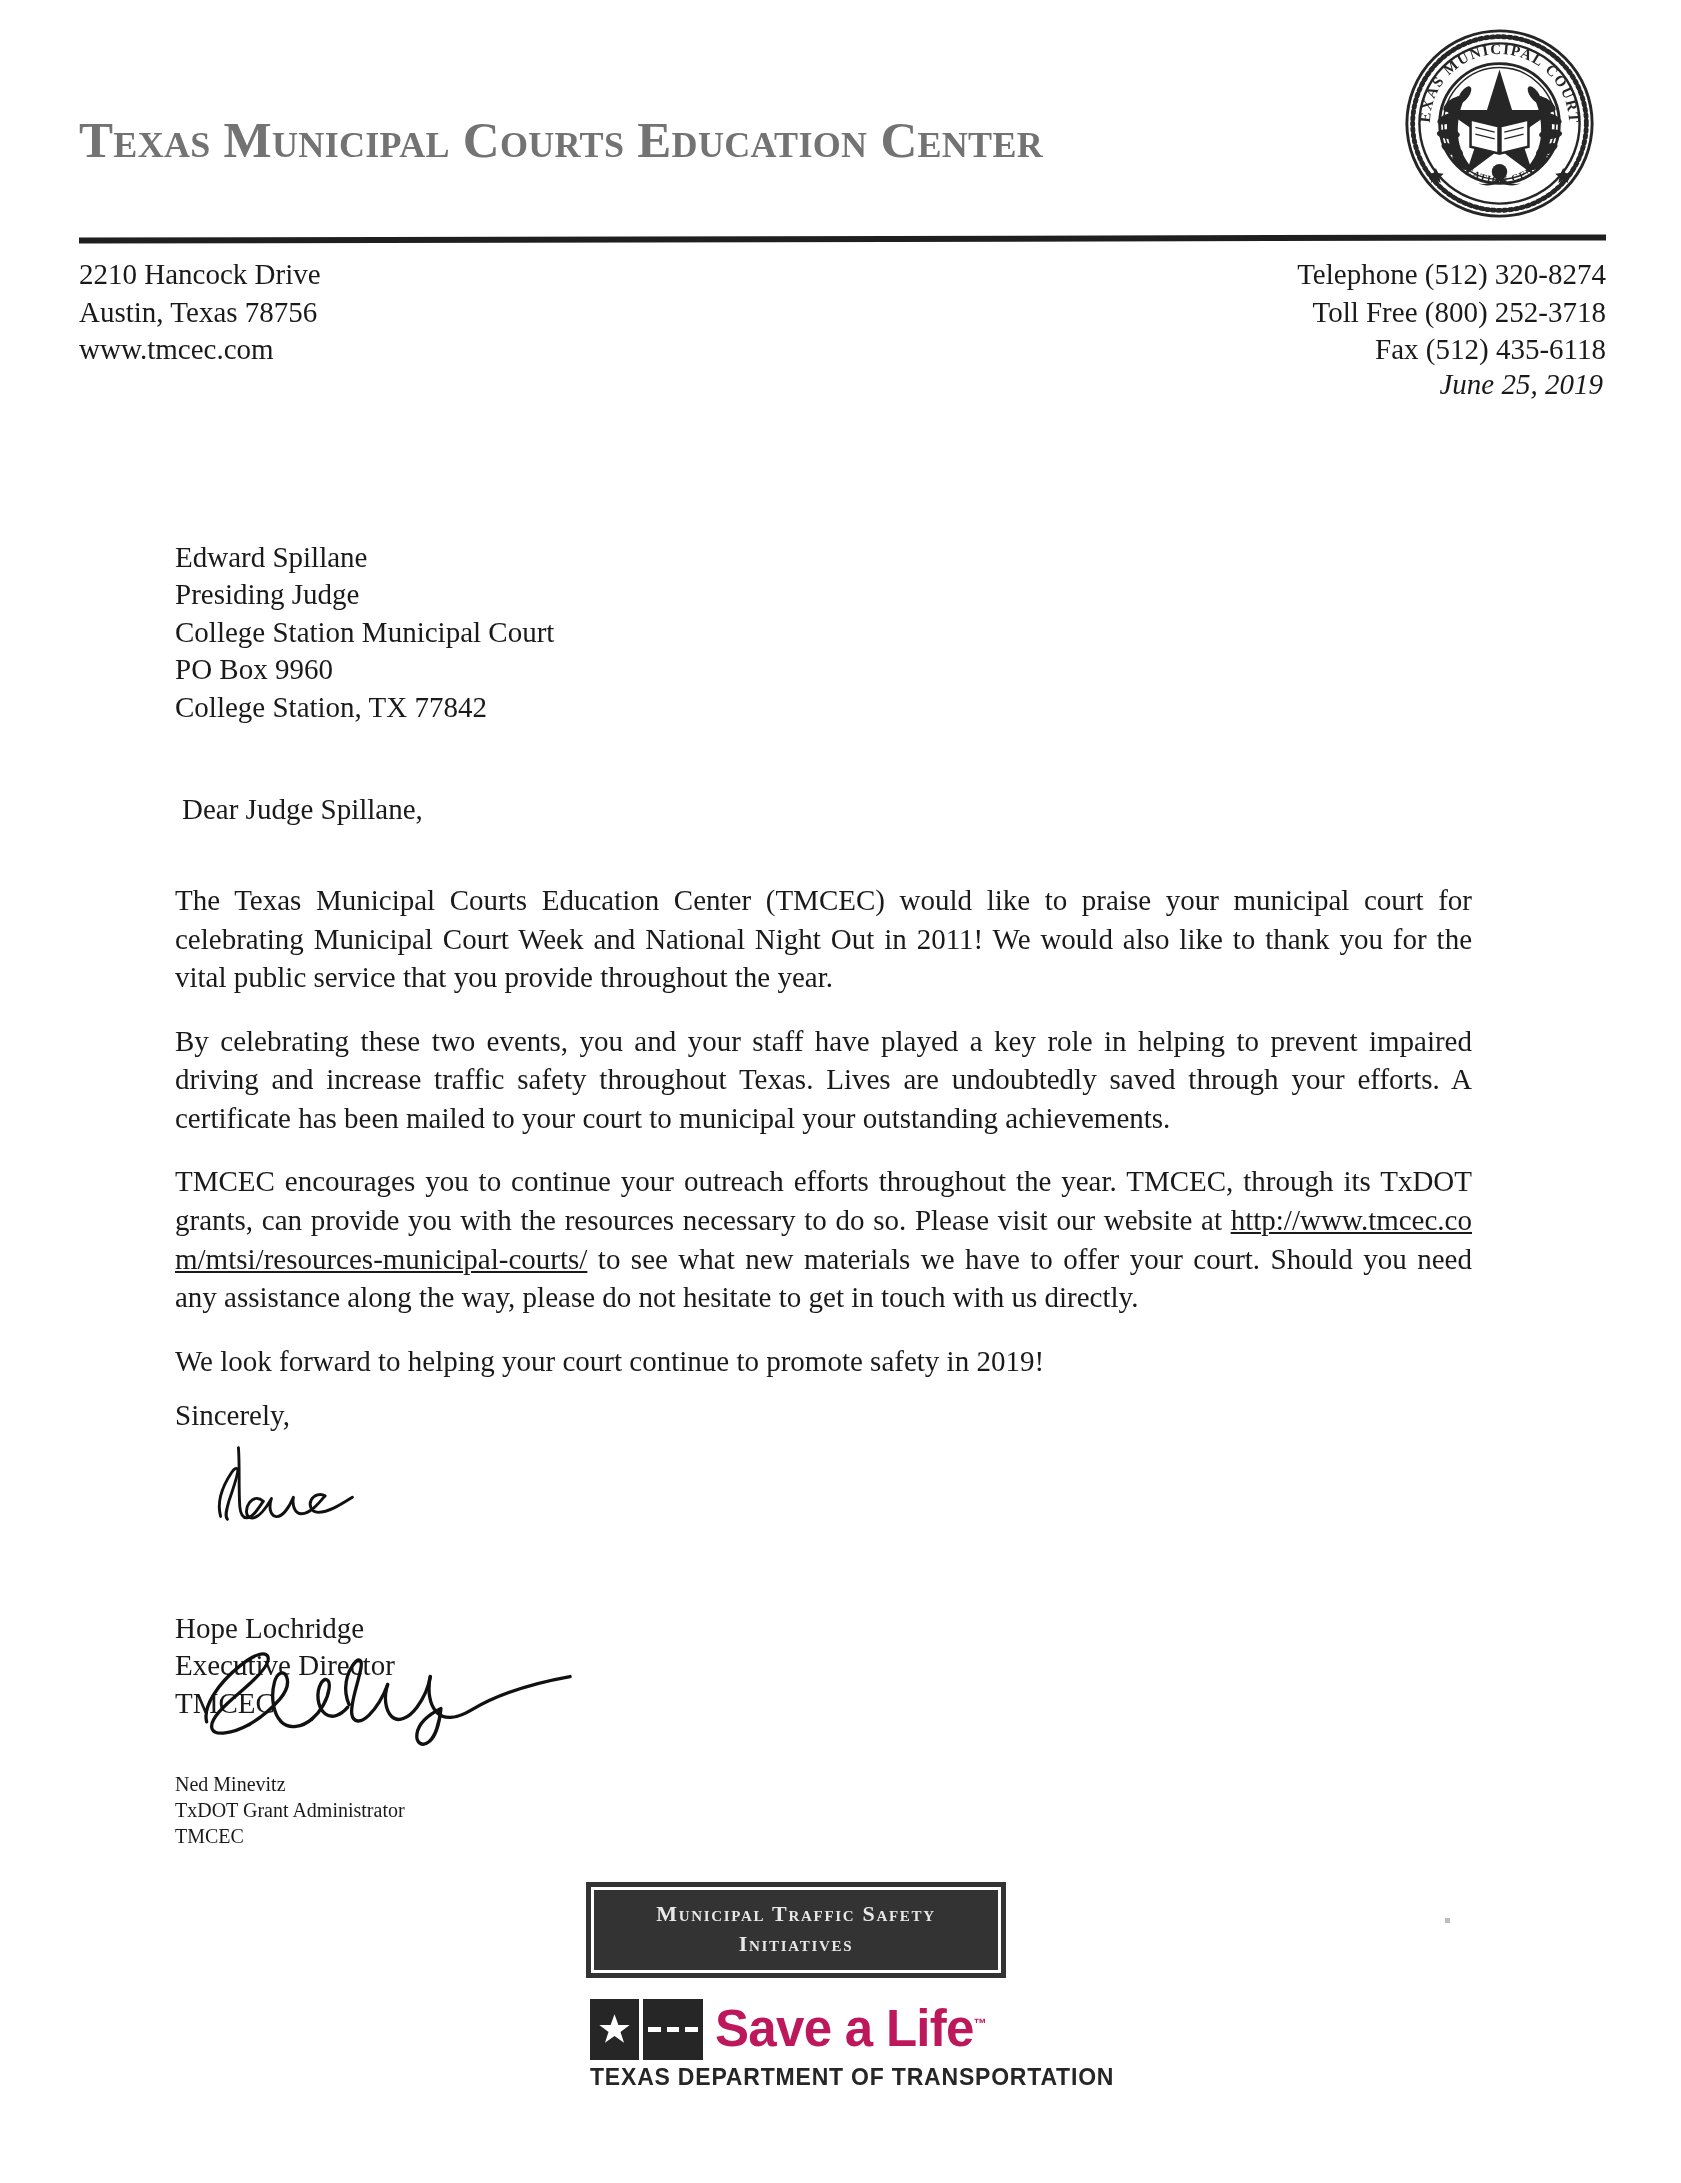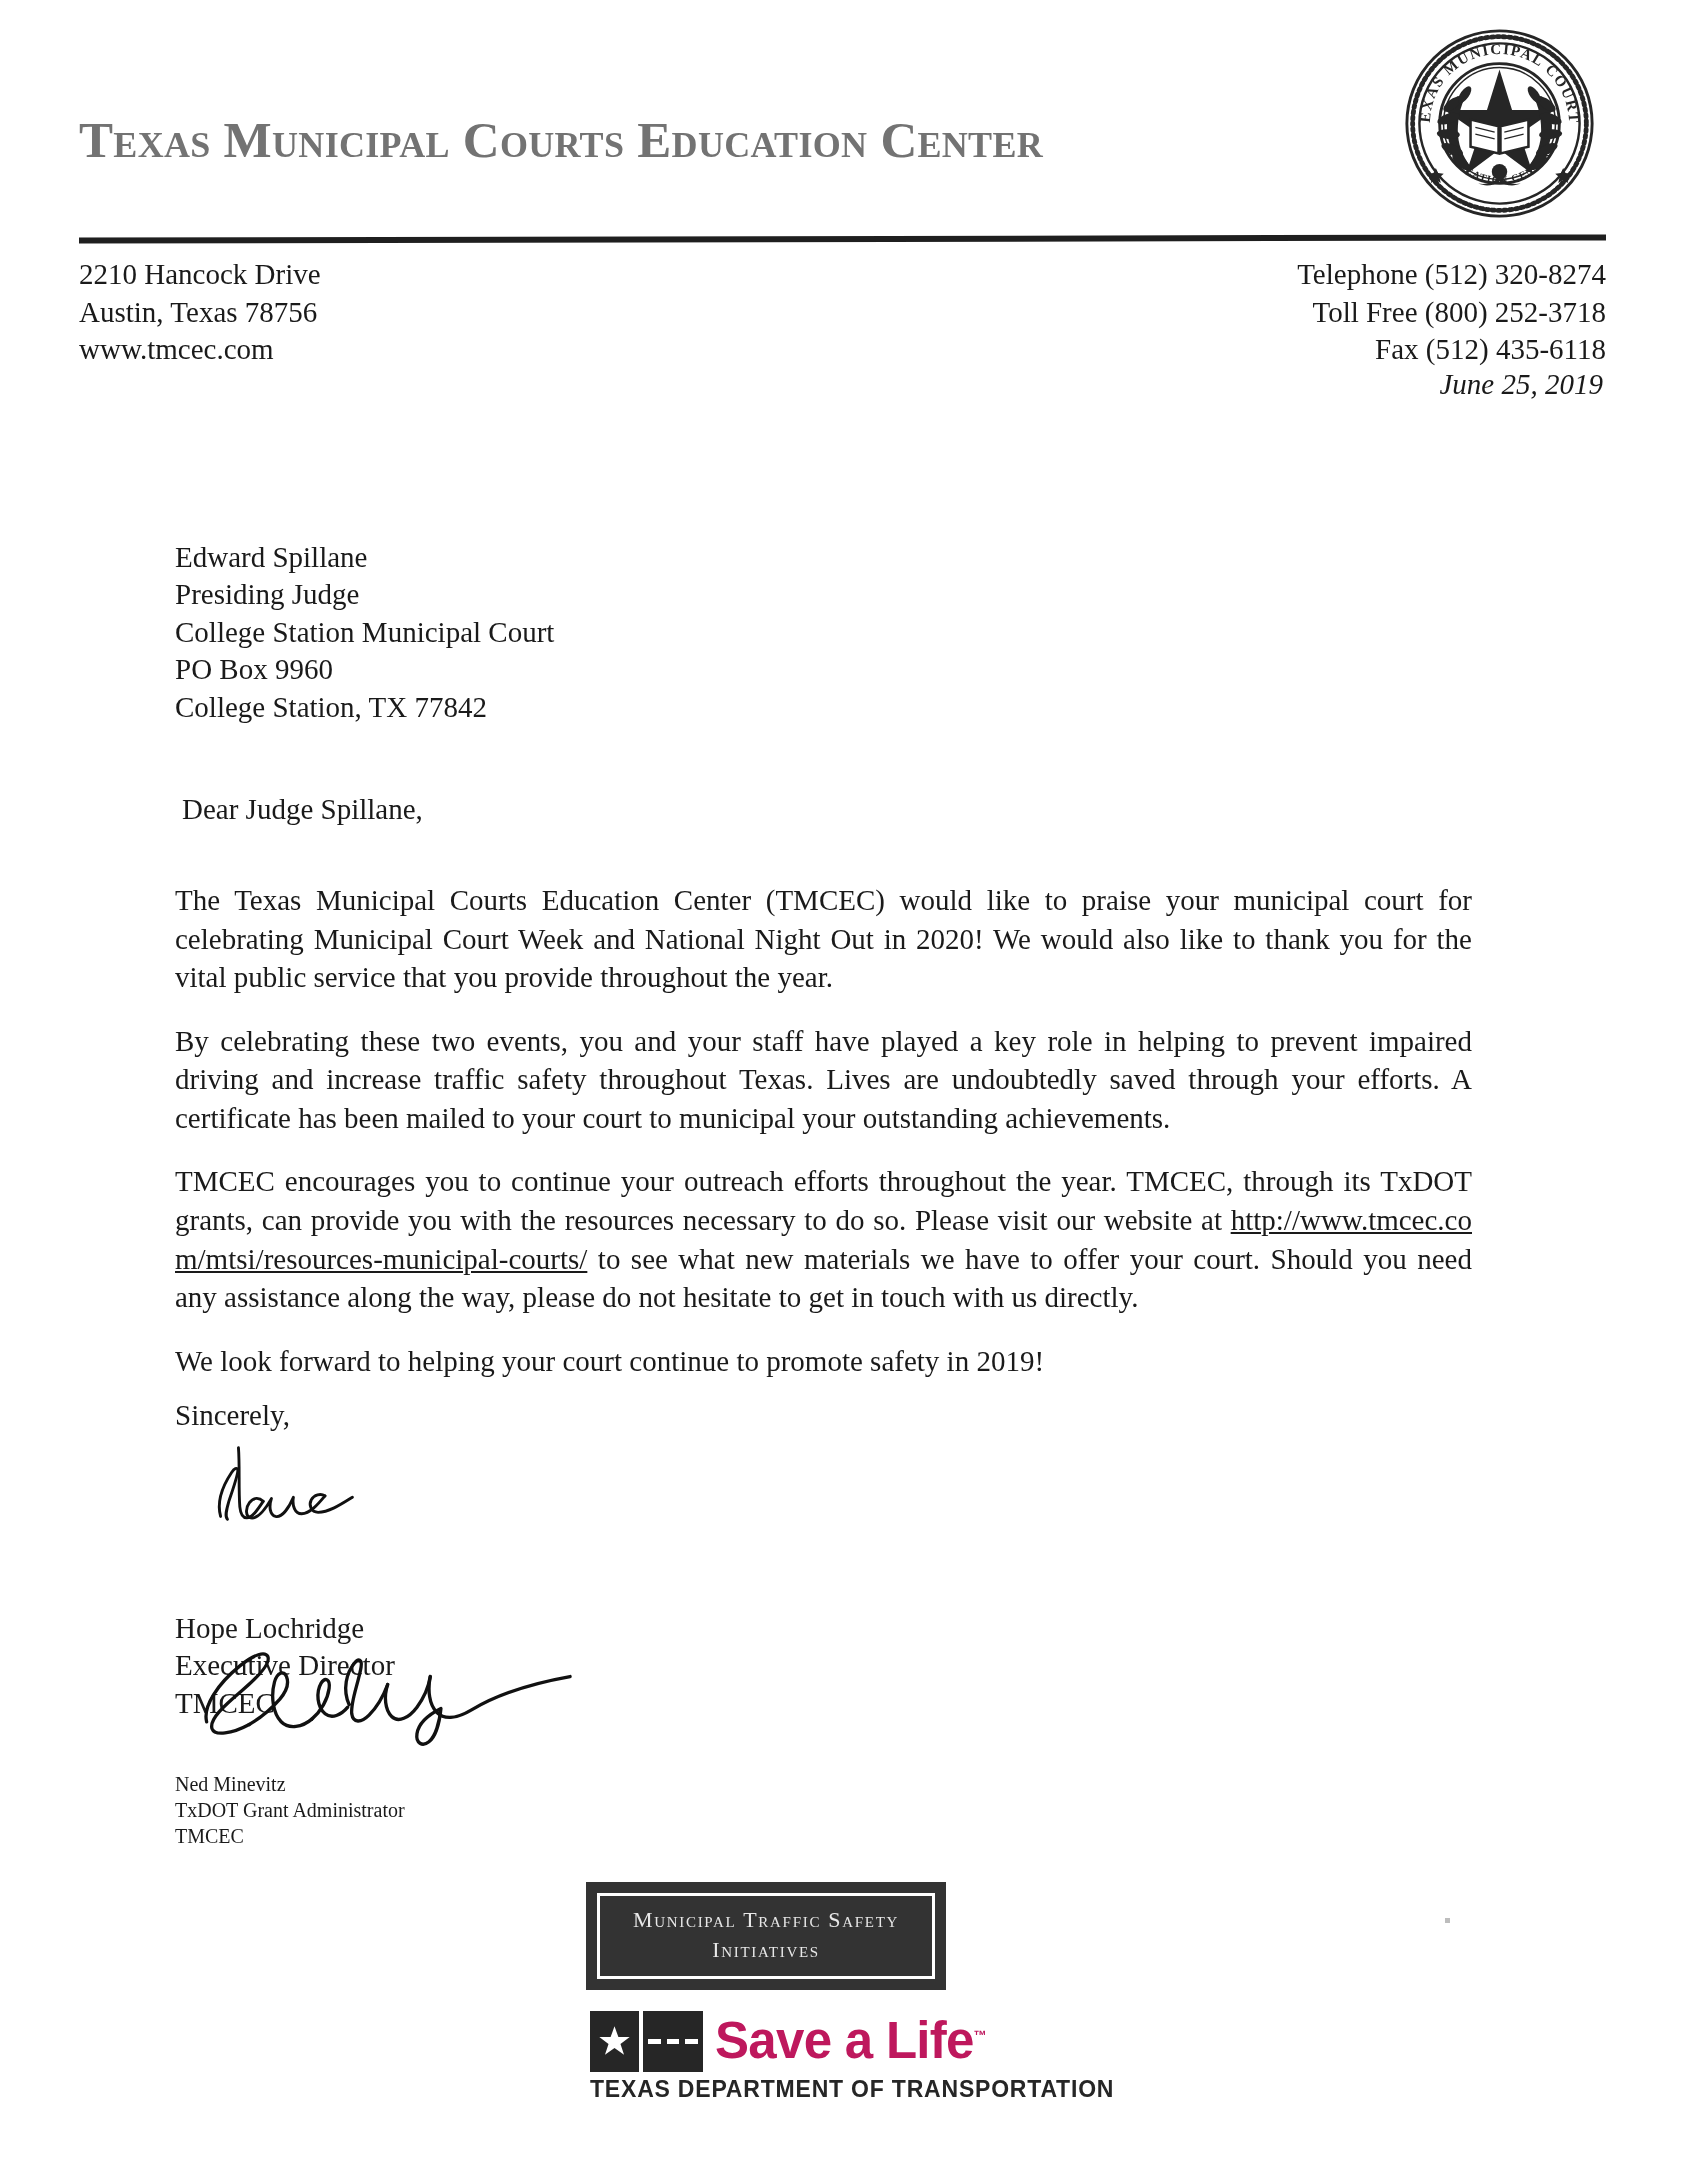--- a/index.html
+++ b/index.html
@@ -173,24 +173,25 @@
 
   
   .footer-logos {
     position: absolute;
     left: 586px;
     top: 1882px;
     width: 426px;
   }
 
   .mtsi-badge {
-    width: 360px;
+    width: 420px;
     box-sizing: border-box;
     background: #333333;
-    padding: 11px;
+    padding: 5px;
+    font-weight: bold;
   }
   .mtsi-inner {
     border: 3.3px solid #ffffff;
     padding: 9.3px 6.7px 12px 6.7px;
     text-align: center;
   }
   .mtsi-line {
     color: #e8e8e8;
     font-family: "Liberation Serif", "DejaVu Serif", serif;
     font-variant: small-caps;
@@ -364,21 +365,21 @@
     <div>Edward Spillane</div>
     <div>Presiding Judge</div>
     <div>College Station Municipal Court</div>
     <div>PO Box 9960</div>
     <div>College Station, TX 77842</div>
   </div>
 
   <div class="salutation">Dear Judge Spillane,</div>
 
   <div class="body-copy">
-    <p>The Texas Municipal Courts Education Center (TMCEC) would like to praise your municipal court for celebrating Municipal Court Week and National Night Out in 2020! We would also like to thank you for the vital public service that you provide throughout the year.</p>
+    <p>The Texas Municipal Courts Education Center (TMCEC) would like to praise your municipal court for celebrating Municipal Court Week and National Night Out in 2011! We would also like to thank you for the vital public service that you provide throughout the year.</p>
     <p>By celebrating these two events, you and your staff have played a key role in helping to prevent impaired driving and increase traffic safety throughout Texas. Lives are undoubtedly saved through your efforts. A certificate has been mailed to your court to municipal your outstanding achievements.</p>
     <p><span>TMCEC encourages you to continue your outreach efforts throughout the year. TMCEC, through its TxDOT grants, can provide you with the resources necessary to do so. Please visit our website at </span><a class="inline-link" href="#">http://www.tmcec.com/mtsi/resources-municipal-courts/</a><span> to see what new materials we have to offer your court. Should you need any assistance along the way, please do not hesitate to get in touch with us directly.</span></p>
     <p>We look forward to helping your court continue to promote safety in 2019!</p>
   </div>
 
   <div class="closing">Sincerely,</div>
 
   <div class="sig-graphic-1">
     <svg viewBox="0 0 300 140" xmlns="http://www.w3.org/2000/svg">
       <g fill="none" stroke="#111111" stroke-width="4.2" stroke-linecap="round" stroke-linejoin="round">

